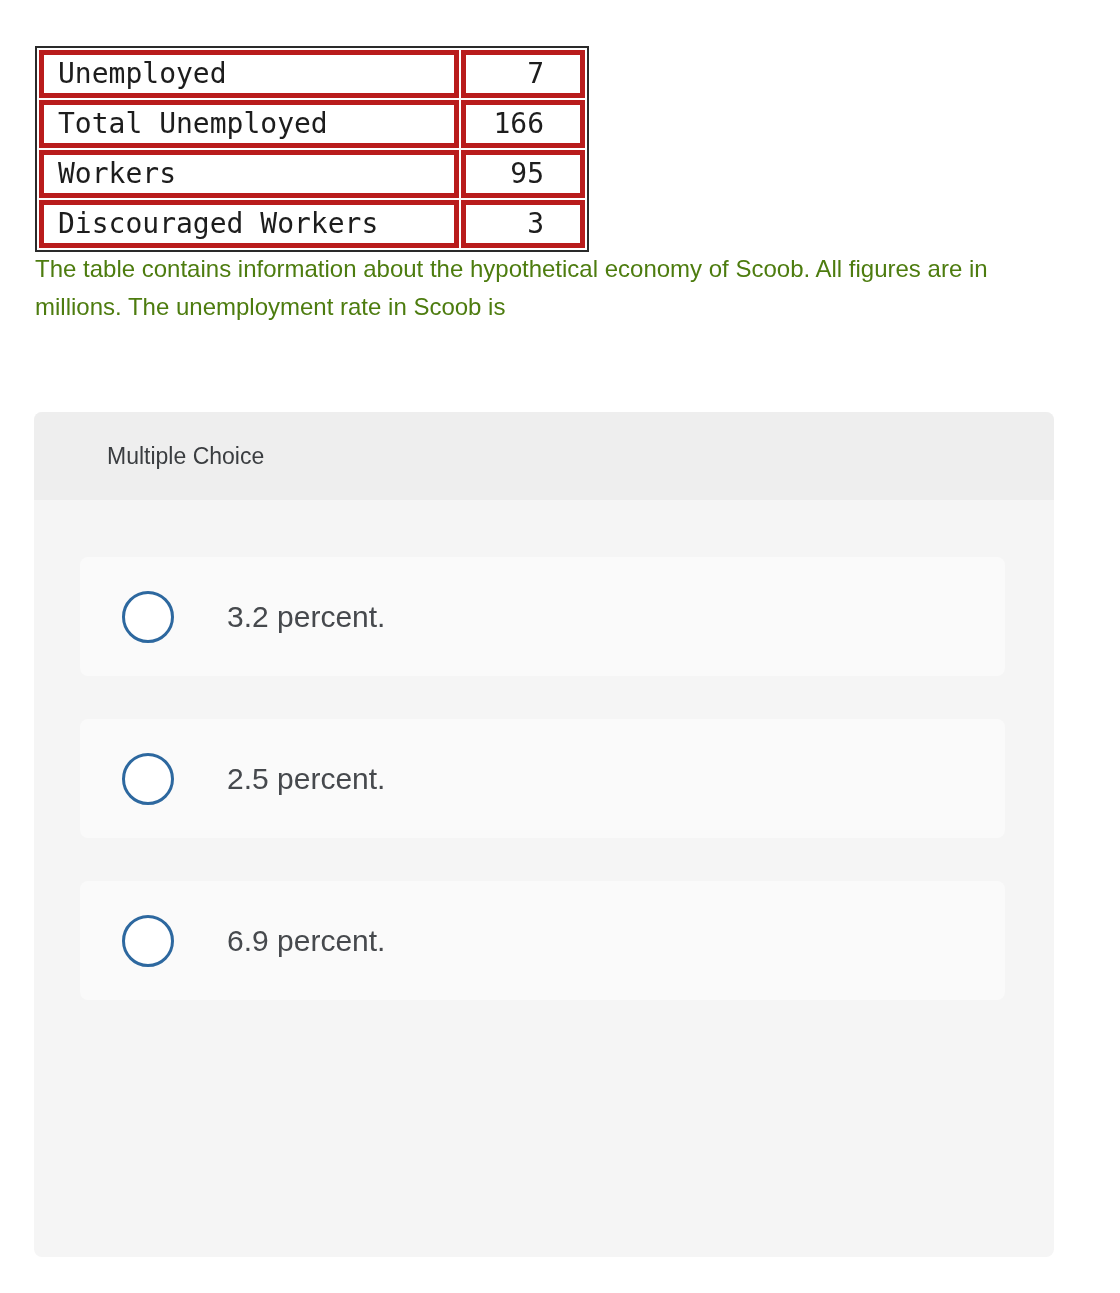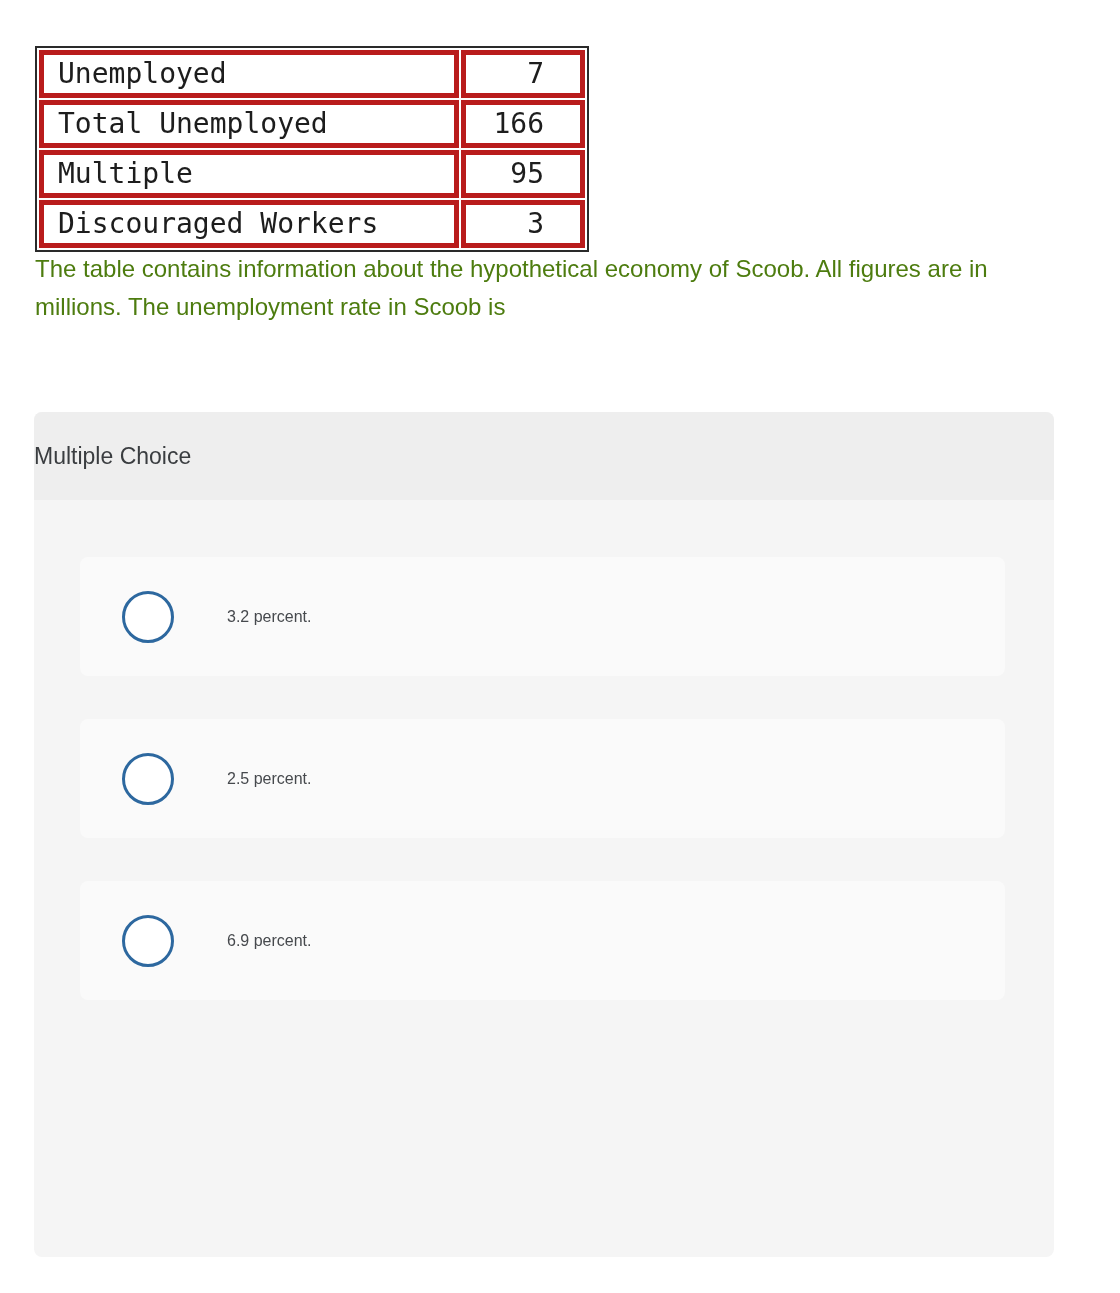--- a/index.html
+++ b/index.html
@@ -66,20 +66,21 @@
     height: 845px;
     background: #f5f5f5;
     border-radius: 8px;
   }
   .card-header {
     height: 88px;
     background: #eeeeee;
     border-radius: 8px 8px 0 0;
     display: flex;
     align-items: center;
+    padding-left: 73px;
     box-sizing: border-box;
   }
   .card-header-label {
     font-size: 23px;
     color: #3a3d40;
   }
   .options {
     padding: 57px 49px 0 46px;
   }
   .option {
@@ -97,41 +98,41 @@
     height: 46px;
     border: 3px solid #2d689f;
     border-radius: 50%;
     background: #ffffff;
     margin-left: 42px;
     flex: 0 0 auto;
     box-sizing: content-box;
   }
   .option-label {
     margin-left: 53px;
-    font-size: 16px;
+    font-size: 30px;
     color: #46494d;
   }
 </style>
 </head>
 <body>
 
 <div class="stage">
 
   <table class="econ-table">
     <tbody>
       <tr>
         <td class="lbl">Unemployed</td>
         <td class="val">7</td>
       </tr>
       <tr>
         <td class="lbl">Total Unemployed</td>
         <td class="val">166</td>
       </tr>
       <tr>
-        <td class="lbl">Multiple</td>
+        <td class="lbl">Workers</td>
         <td class="val">95</td>
       </tr>
       <tr>
         <td class="lbl">Discouraged Workers</td>
         <td class="val">3</td>
       </tr>
     </tbody>
   </table>
 
   <div class="question">The table contains information about the hypothetical economy of Scoob. All figures are in millions. The unemployment rate in Scoob is</div>

